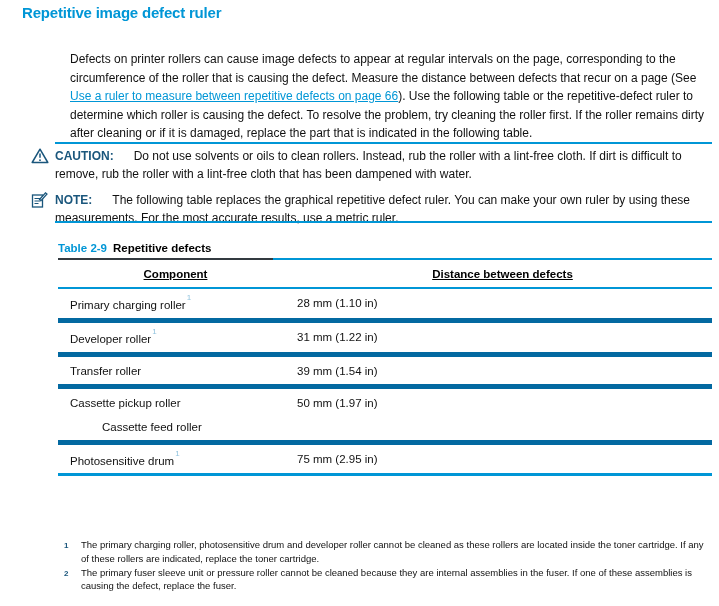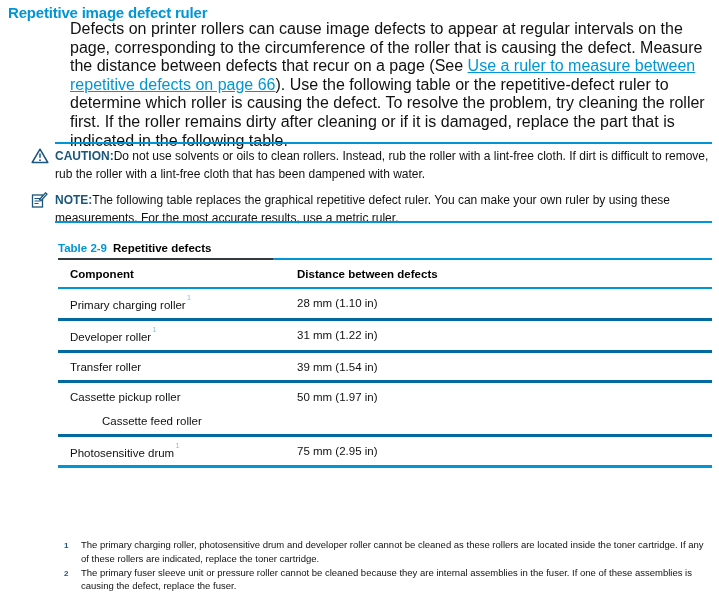--- a/index.html
+++ b/index.html
@@ -4,42 +4,42 @@
 <style>
   * { margin:0; padding:0; box-sizing:border-box; }
   html,body { background:#ffffff; }
   body {
     width:719px; height:606px; position:relative;
     font-family:"Liberation Sans", sans-serif;
     color:#000;
     overflow:hidden;
   }
   .page-title {
-    position:absolute; left:8px; top:4px;
+    position:absolute; left:22px; top:4px;
     font-size:15px; font-weight:bold; color:#0096d6;
     letter-spacing:-0.2px;
   }
   .intro {
-    position:absolute; left:70px; top:20px; width:648px;
-    font-size:16px; line-height:18.6px; color:#111;
+    position:absolute; left:70px; top:50px; width:648px;
+    font-size:12px; line-height:18.6px; color:#111;
   }
   .intro a {
     color:#0096d6; text-decoration:underline; cursor:pointer;
   }
   .hrule {
     position:absolute; left:55px; width:657px; height:2px; background:#0096d6;
   }
   .rule-above-caution { top:142px; }
   .rule-below-note { top:221px; }
   .admonition {
     position:absolute; left:55px; width:657px;
     font-size:12px; line-height:17.6px; color:#111;
   }
   .admonition .adm-label {
-    font-weight:bold; color:#1a567c; margin-right:0;
+    font-weight:bold; color:#1a567c; margin-right:20px;
   }
   .caution-block { top:148px; }
   .note-block { top:192px; }
   .adm-icon { position:absolute; width:18px; height:16px; }
   .caution-icon { left:31px; top:148px; }
   .note-icon { left:31px; top:192px; }
 
   .table-caption {
     position:absolute; left:58px; top:242px;
     font-size:11.5px; font-weight:bold; color:#000;
@@ -47,27 +47,28 @@
   .table-caption .cap-label { color:#0096d6; margin-right:6px; }
 
   .table-wrap { position:absolute; left:58px; top:258px; width:654px; }
   .table-topline {
     height:2px;
     background:linear-gradient(to right, #333a40 0, #333a40 215px, #0096d6 215px, #0096d6 100%);
   }
   table.defects { width:100%; border-collapse:collapse; font-size:11.5px; color:#111; }
   table.defects col.c1 { width:227px; }
   table.defects th {
-    text-align:left; font-weight:bold; color:#000;
+    text-align:center; font-weight:bold; color:#000;
     padding:8px 4px 7px 12px;
     border-bottom:2px solid #0096d6;
+    text-decoration:underline;
   }
   table.defects td {
     padding:8px 4px 7px 12px;
-    border-bottom:3px solid #0369a1;
+    border-bottom:5px solid #0369a1;
     vertical-align:top;
   }
   table.defects tbody tr:last-child td { border-bottom:none; }
   .table-bottomline { height:3px; background:#0096d6; }
   sup.fn-ref {
     color:#90c3de; font-size:8px; font-weight:normal;
     position:relative; top:-4px; margin-left:1px;
   }
   .component-secondary { margin-top:12px;margin-left:32px; }
 

